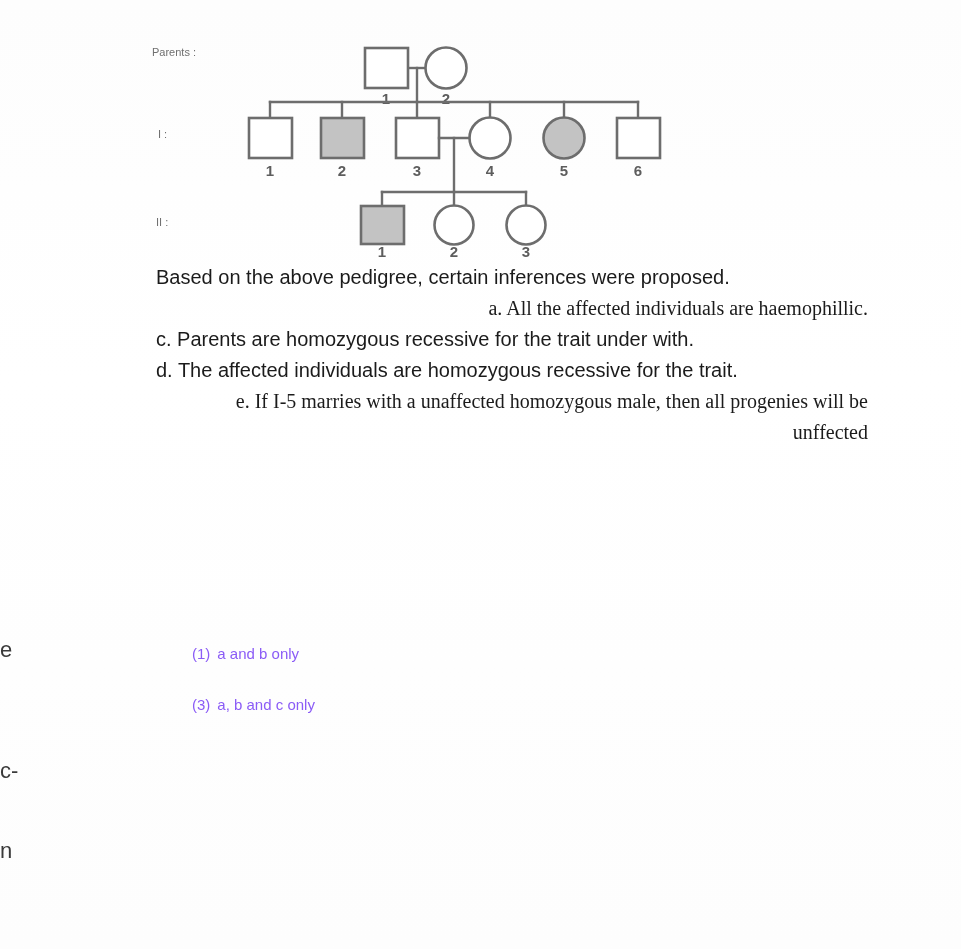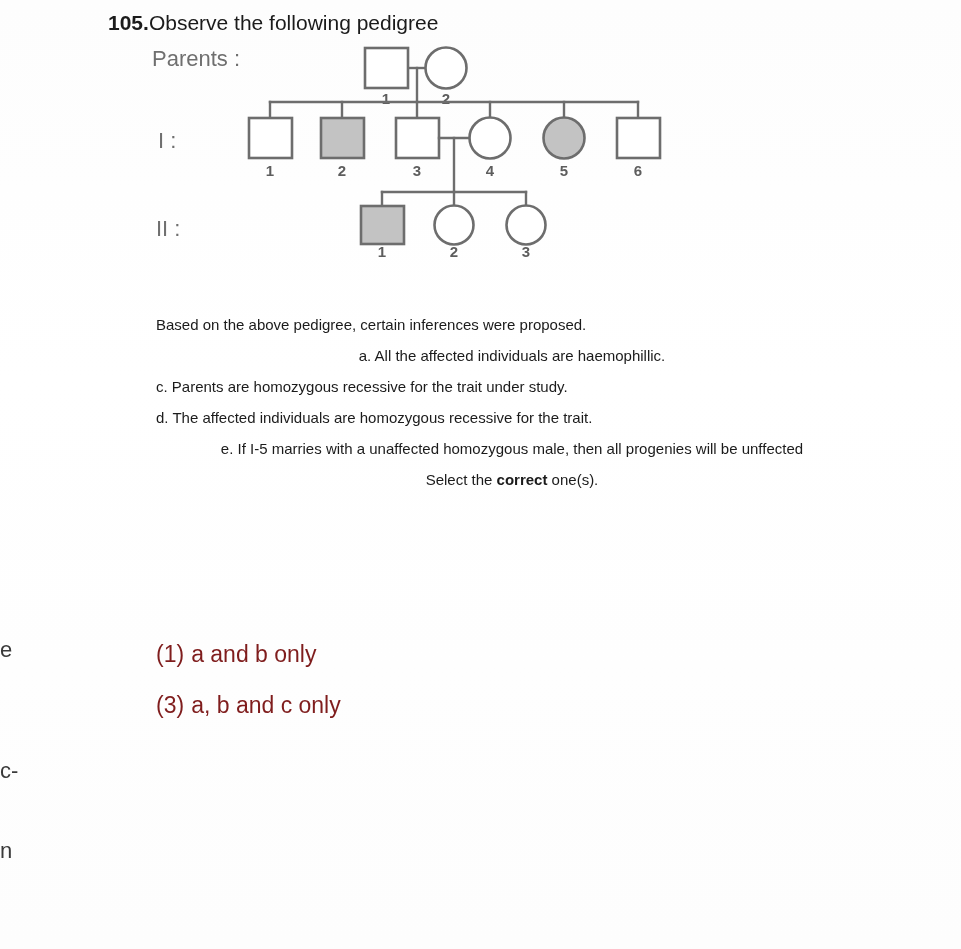--- a/index.html
+++ b/index.html
@@ -60,21 +60,21 @@
   
   .pedigree-wrap {
     position: absolute;
     left: 150px;
     top: 40px;
     width: 530px;
     height: 218px;
   }
   .gen-label {
     position: absolute;
-    font-size: 22px;
+    font-size: 11px;
     color: #6f6f6f;
     font-family: "Liberation Sans", sans-serif;
     white-space: nowrap;
   }
   .gen-label.parents { left: 2px;  top: 6px; }
   .gen-label.one     { left: 8px;  top: 88px; }
   .gen-label.two     { left: 6px;  top: 176px; }
 
   svg.ped {
     position: absolute;
@@ -102,64 +102,62 @@
     fill: #5d5d5d;
     text-anchor: middle;
   }
 
   
   .stem {
     position: absolute;
     left: 156px;
     top: 262px;
     width: 712px;
-    font-size: 15px;
+    font-size: 20px;
     line-height: 31px;
     color: #1b1b1b;
     text-align: justify;
     text-justify: inter-word;
-    margin-top: 47px;
   }
   .stem p {
     margin: 0;
   }
   .stem p.nojust {
-    text-align: center;
+    text-align: right;
+    font-family: Liberation Serif, serif;
   }
   .stem b { font-weight: bold; }
 
   
   .options {
     position: absolute;
     left: 156px;
     top: 642px;
     width: 430px;
   }
   .opt {
-    font-size: 23px;
+    font-size: 15px;
     line-height: 24px;
-    color: #7f1d1d;
+    color: #8b5cf6;
     margin-bottom: 27px;
     white-space: nowrap;
+    margin-left: 36px;
   }
   .opt .onum { margin-right: 7px; }
 </style>
 </head>
 <body>
 
 <div id="page">
   <div class="scan-tint"></div>
 
   <div class="edge-frag" id="frag0" style="top: 637px;">e</div>
   <div class="edge-frag" id="frag1" style="top: 758px;">c-</div>
   <div class="edge-frag" id="frag2" style="top: 838px;">n</div>
 
-  <div class="qhead">
-    <span class="qnum">105.</span><span>Observe the following pedigree</span>
-  </div>
 
   <div class="pedigree-wrap">
     <div class="gen-label parents">Parents :</div>
     <div class="gen-label one">I :</div>
     <div class="gen-label two">II :</div>
 
     <svg class="ped" width="530" height="218" viewBox="0 0 530 218">
 
       <line class="link" x1="258" y1="28" x2="276" y2="28"></line>
 
@@ -215,24 +213,23 @@
       <text class="idx" x="304" y="217">2</text>
 
       <circle class="sym" cx="376" cy="185" r="19.5"></circle>
       <text class="idx" x="376" y="217">3</text>
     </svg>
   </div>
 
   <div class="stem">
     <p>Based on the above pedigree, certain inferences were proposed.</p>
     <p class="nojust">a. All the affected individuals are haemophillic.</p>
-    <p>c. Parents are homozygous recessive for the trait under study.</p>
+    <p>c. Parents are homozygous recessive for the trait under with.</p>
     <p>d. The affected individuals are homozygous recessive for the trait.</p>
     <p class="nojust">e. If I-5 marries with a unaffected homozygous male, then all progenies will be unffected</p>
-    <p class="nojust"><span>Select the </span><b>correct</b><span> one(s).</span></p>
   </div>
 
   <div class="options">
     <div class="opt">
       <span class="onum">(1)</span><span>a and b only</span>
     </div>
     <div class="opt">
       <span class="onum">(3)</span><span>a, b and c only</span>
     </div>
   </div>

